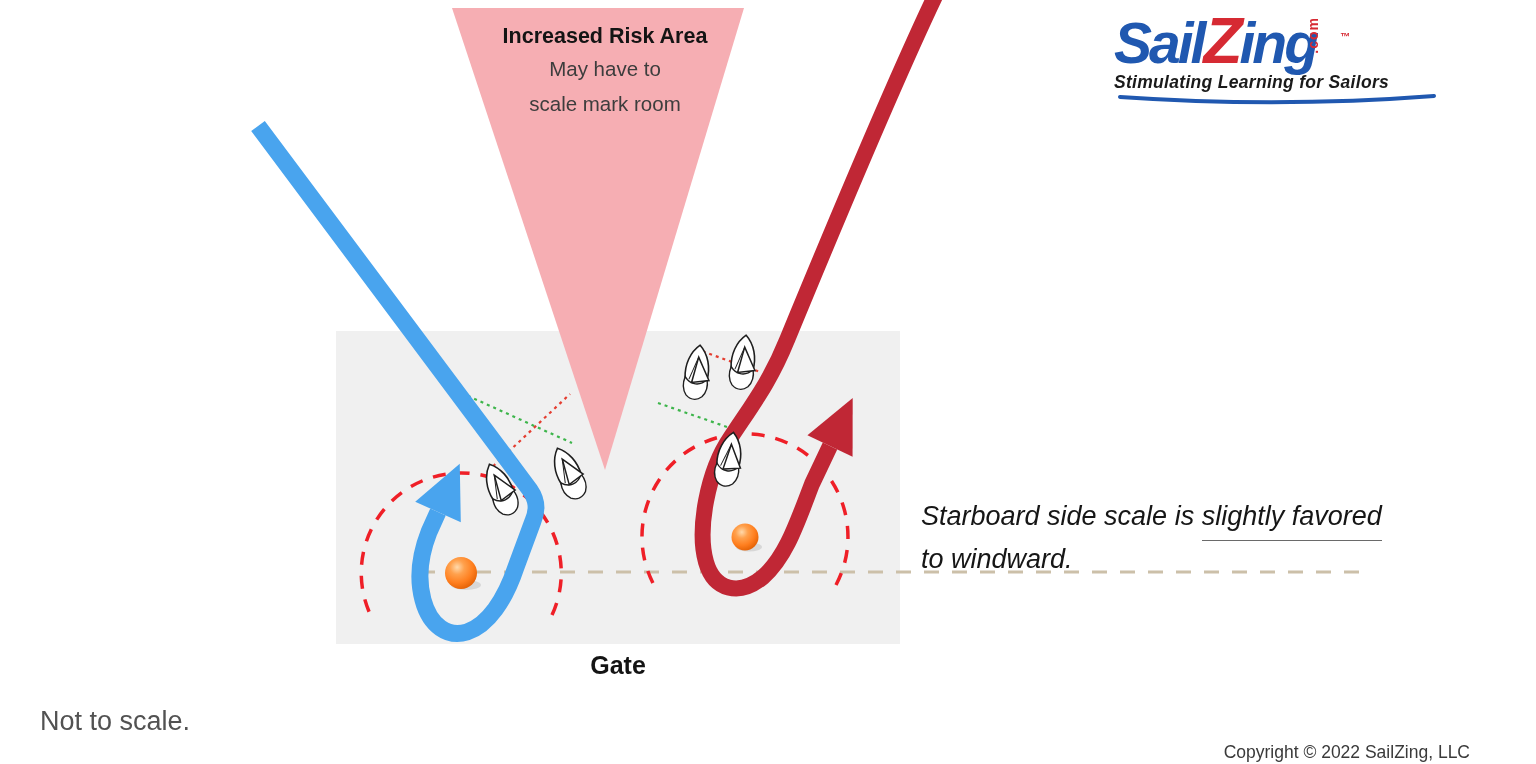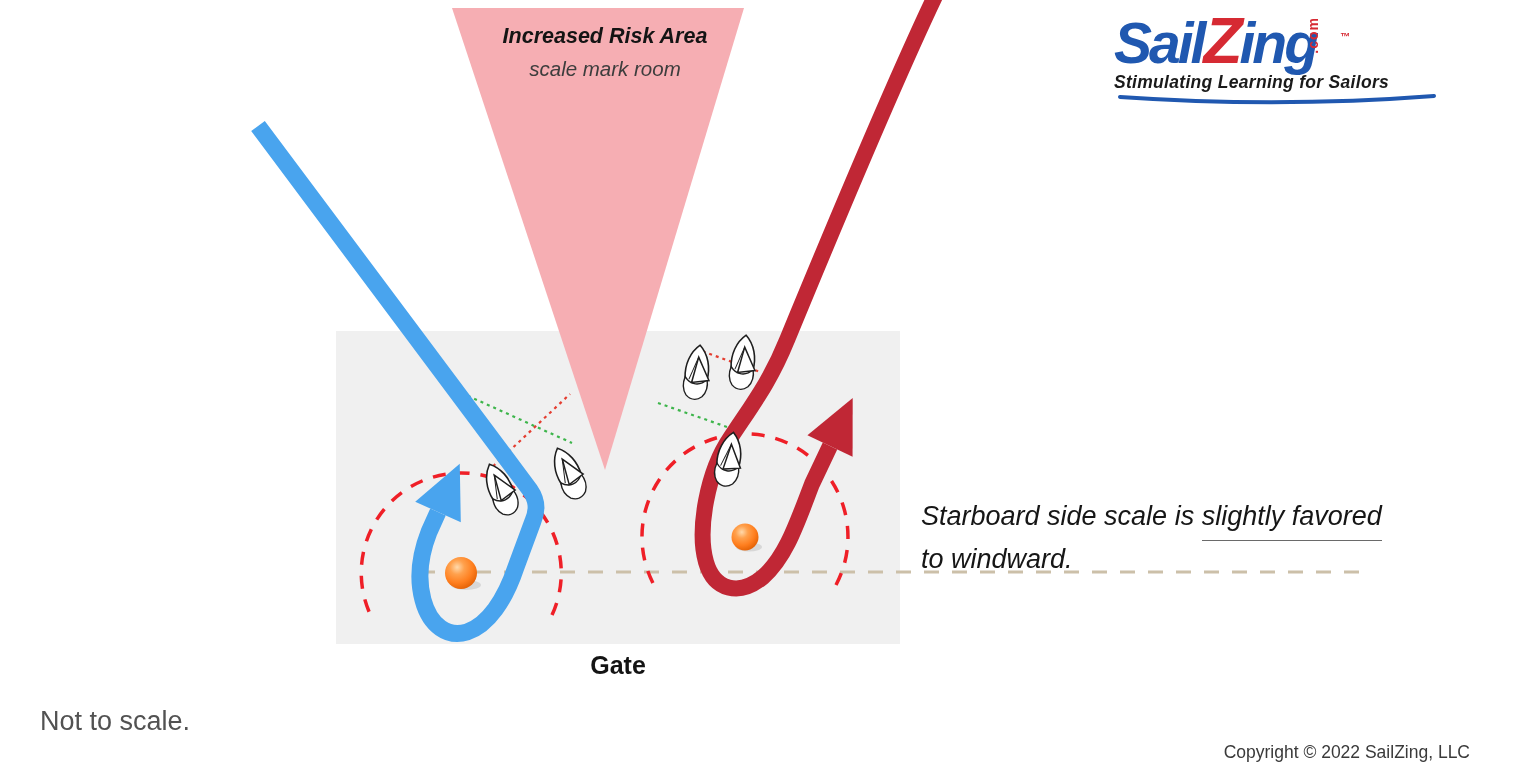--- a/index.html
+++ b/index.html
@@ -4,21 +4,21 @@
 <style>
   html,body{margin:0;padding:0;}
   body{
     width:1536px;height:764px;position:relative;background:#ffffff;overflow:hidden;
     font-family:"Liberation Sans", sans-serif;
   }
   .layer{position:absolute;left:0;top:0;}
   
   .risk-text{
     position:absolute;left:448px;top:21px;width:314px;text-align:center;
-    font-style:italic;z-index:5;
+    z-index:5;
   }
   .risk-title{font-weight:bold;font-size:21.5px;color:#141414;line-height:30px;}
   .risk-line{font-size:20.5px;color:#3d3d3d;line-height:35px;}
   
   .gate-label{
     position:absolute;left:336px;top:651px;width:564px;text-align:center;
     font-weight:bold;font-size:25px;color:#141414;z-index:5;
   }
   
   .note{
@@ -98,20 +98,21 @@
 
   <use href="#boat" transform="translate(500,488) rotate(-24)"></use>
   <use href="#boat" transform="translate(568,472) rotate(-24)"></use>
   <use href="#boat" transform="translate(697,371) rotate(7)"></use>
   <use href="#boat" transform="translate(743,361) rotate(7)"></use>
   <use href="#boat" transform="translate(729,458) rotate(10)"></use>
 </svg>
 
 <div class="risk-text">
   <div class="risk-title">Increased Risk Area</div>
+  <div class="risk-line">May have to</div>
   <div class="risk-line">scale mark room</div>
 </div>
 
 <div class="gate-label">Gate</div>
 
 <div class="note">
   <span>Starboard side scale is </span><span class="und">slightly favored</span><br>
   <span>to windward.</span>
 </div>
 

